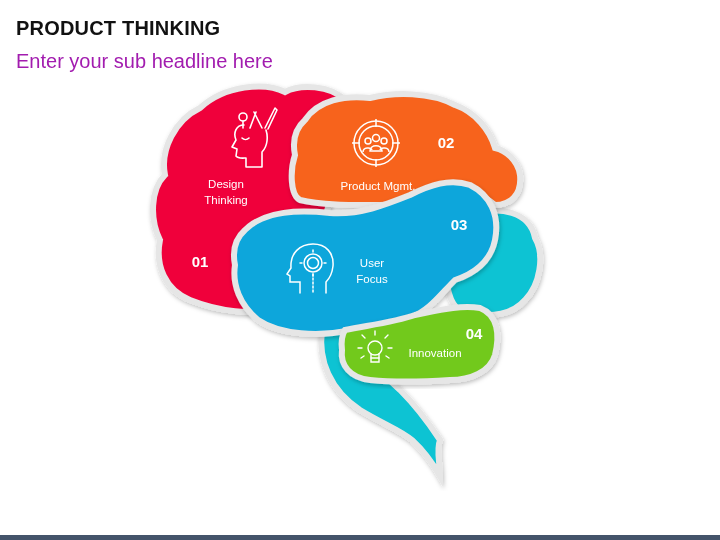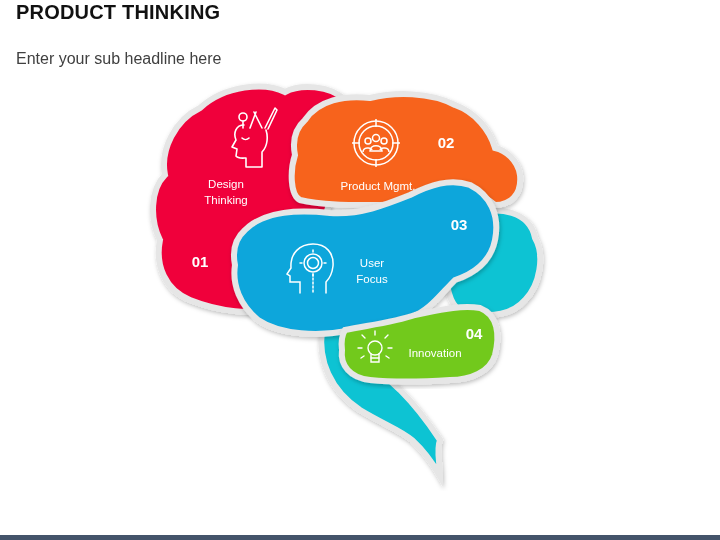--- a/index.html
+++ b/index.html
@@ -1,19 +1,19 @@
 <!DOCTYPE html>
 <html><head>
 <meta charset="utf-8">
 <style>
   html, body { margin:0; padding:0; }
   body { width:720px; height:540px; position:relative; background:#ffffff; overflow:hidden;
          font-family:"Liberation Sans", sans-serif; }
-  .title { position:absolute; left:16px; top:1px; font-size:20px; font-weight:bold; color:#111; letter-spacing:0.2px; }
-  .subtitle { position:absolute; left:16px; top:50px; font-size:16px; color:#404040; }
+  .title { position:absolute; left:16px; top:17px; font-size:20px; font-weight:bold; color:#111; letter-spacing:0.2px; }
+  .subtitle { position:absolute; left:16px; top:50px; font-size:20px; color:#a21caf; }
   .footer-bar { position:absolute; left:0; top:535px; width:720px; height:5px; background:#44546a; }
   svg.brain { position:absolute; left:0; top:0; }
   .lbl { font-family:"Liberation Sans", sans-serif; fill:#ffffff; }
   .num { font-weight:bold; font-size:15px; }
   .txt { font-size:11.5px; }
 </style>
 </head>
 <body>
 
 <div class="title">PRODUCT THINKING</div>

